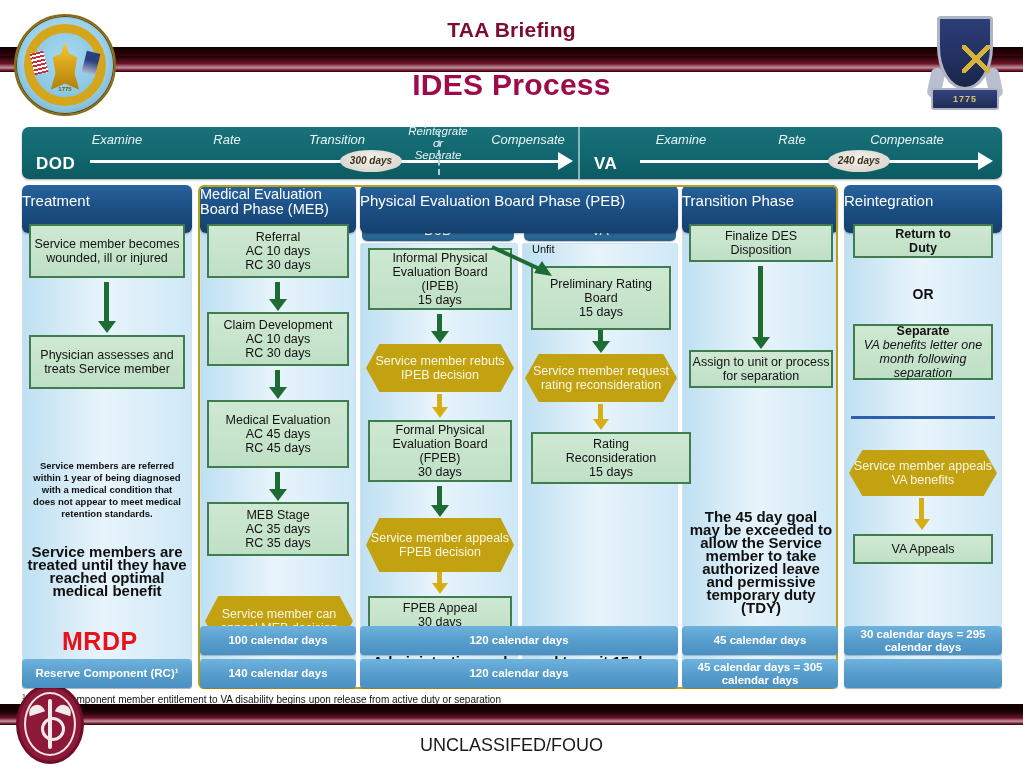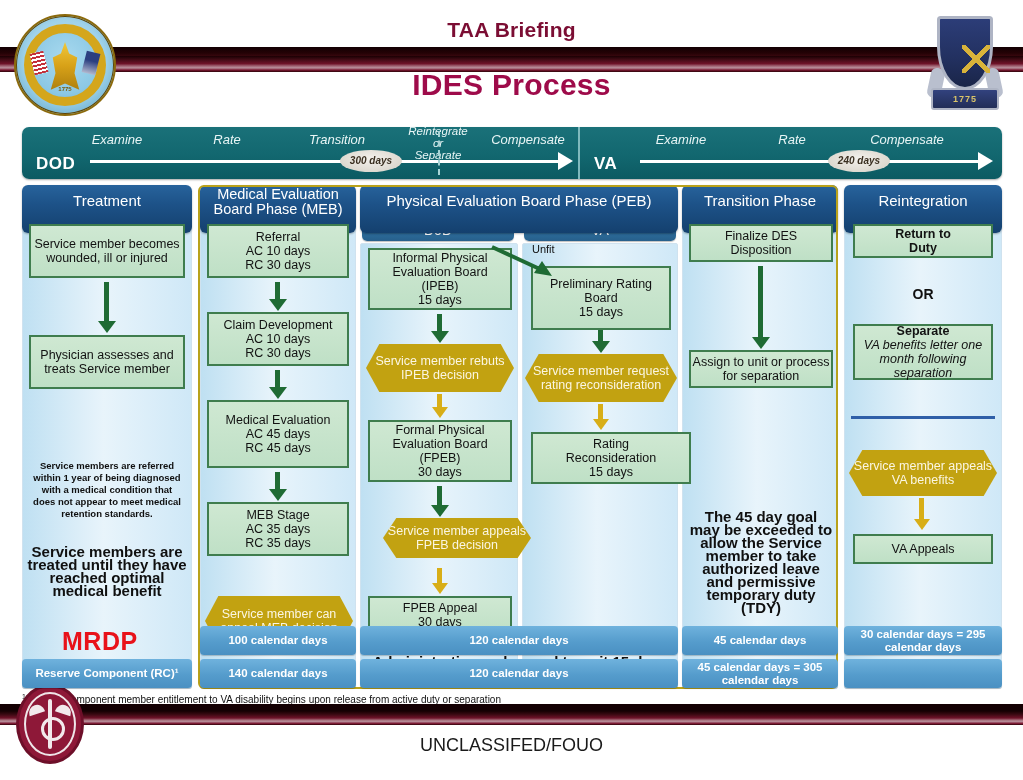--- a/index.html
+++ b/index.html
@@ -126,21 +126,21 @@
     color:#3a2f20;font-size:10px;font-style:italic;font-weight:bold;text-align:center;line-height:22px;
   }
   .tl-dash{position:absolute;top:4px;bottom:4px;width:0;border-left:2px dashed #a8d4d6;}
 
   
   #body-grid{position:absolute;left:0;top:58px;width:980px;height:504px;}
   .col{position:absolute;top:0;}
   .col-hdr{
     height:48px;border-radius:6px;color:#ffffff;
     background:linear-gradient(to bottom,#27639c 0%,#1d5288 40%,#14406e 100%);
-    font-size:15px;text-align:center;line-height:32px;
+    font-size:15px;line-height:32px;
     box-shadow:0 1px 2px rgba(0,0,0,.3);
     position:relative;z-index:3;
   }
   .col-hdr.two-line{line-height:15px;padding-top:2px;box-sizing:border-box;font-size:14.5px;}
   .col-sub{
     height:22px;margin-top:2px;border-radius:5px;color:#ffffff;
     background:linear-gradient(to bottom,#3b7fae 0%,#2e6f9e 50%,#27608c 100%);
     font-size:14px;text-align:center;line-height:22px;
     box-shadow:0 1px 1px rgba(0,0,0,.25);
   }
@@ -318,21 +318,21 @@
         <div class="col-sub" style="position:absolute;left:164px;width:152px;margin-top:0;">VA</div>
       </div>
 
       <div class="col-body sub" style="left:0;width:158px;right:auto;">
         <div class="node" style="left:7px;top:4px;width:144px;height:62px;">Informal Physical<br>Evaluation Board<br>(IPEB)<br>15 days</div>
         <div class="arr-g" style="left:76px;top:70px;height:18px;"></div>
         <div class="chev" style="left:5px;top:100px;width:148px;height:48px;">Service member rebuts IPEB decision</div>
         <div class="arr-y" style="left:76px;top:150px;height:14px;"></div>
         <div class="node" style="left:7px;top:176px;width:144px;height:62px;">Formal Physical<br>Evaluation Board<br>(FPEB)<br>30 days</div>
         <div class="arr-g" style="left:76px;top:242px;height:20px;"></div>
-        <div class="chev" style="left:22px;top:274px;width:148px;height:40px;">Service member appeals FPEB decision</div>
+        <div class="chev" style="left:5px;top:274px;width:148px;height:54px;">Service member appeals FPEB decision</div>
         <div class="arr-y" style="left:76px;top:324px;height:16px;"></div>
         <div class="node" style="left:7px;top:352px;width:144px;height:38px;">FPEB Appeal<br>30 days</div>
       </div>
 
       <div class="col-body sub" style="left:162px;width:156px;right:auto;">
         <div class="node" style="left:8px;top:22px;width:140px;height:64px;">Preliminary Rating<br>Board<br>15 days</div>
         <div class="arr-g" style="left:75px;top:78px;height:20px;"></div>
         <div class="chev" style="left:2px;top:110px;width:152px;height:48px;">Service member request rating reconsideration</div>
         <div class="arr-y" style="left:75px;top:160px;height:16px;"></div>
         <div class="node" style="left:8px;top:188px;width:160px;height:52px;">Rating<br>Reconsideration<br>15 days</div>

